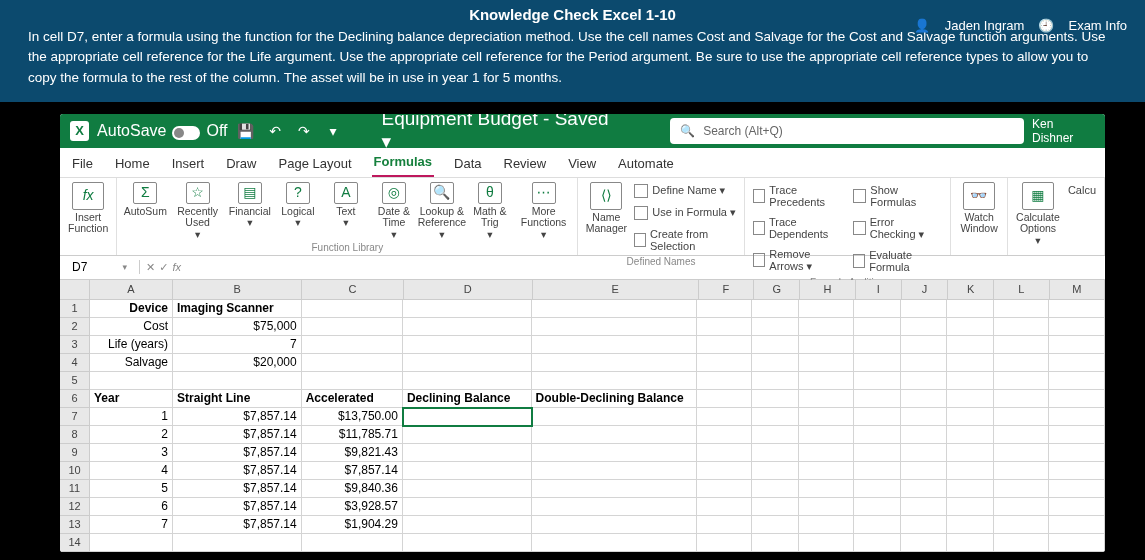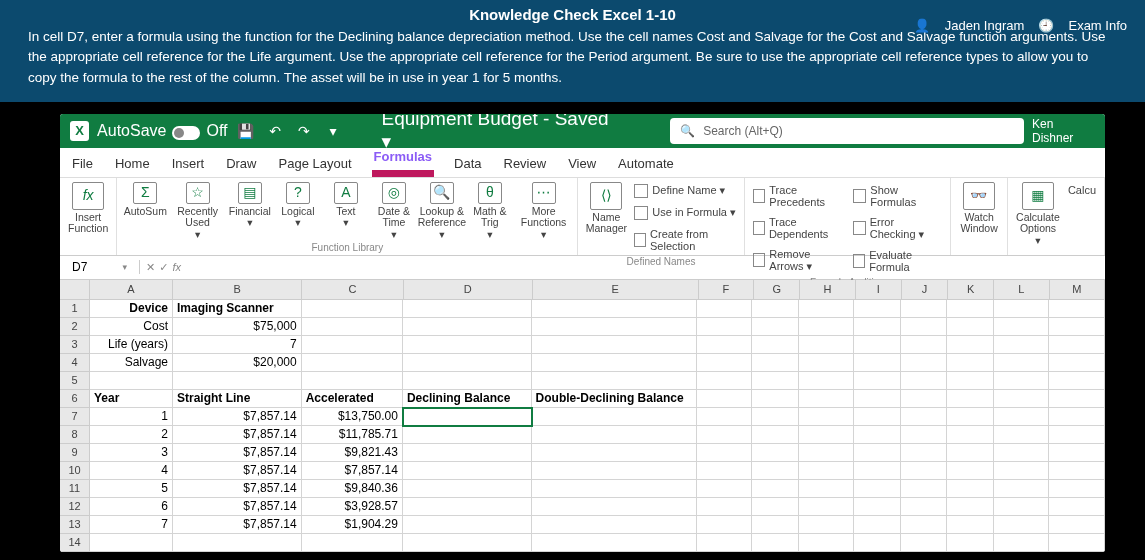--- a/index.html
+++ b/index.html
@@ -13,21 +13,21 @@
 .xl-icon{width:20px;height:20px;background:#fff;color:#107c41;display:flex;align-items:center;justify-content:center;font-weight:700;border-radius:3px;font-size:13px}
 .autosave{display:flex;align-items:flex-end;gap:6px;font-size:16px}
 .toggle{width:28px;height:14px;background:#fff;border-radius:7px;position:relative}
 .toggle::after{content:"";position:absolute;width:10px;height:10px;background:#888;border-radius:50%;top:2px;left:2px}
 .tb-ico{width:22px;height:22px;display:flex;align-items:center;justify-content:center;font-size:14px;cursor:pointer}
 .doc-name{margin-left:30px;font-size:19px}
 .searchbox{margin-left:50px;background:#fff;border-radius:4px;height:26px;width:370px;display:flex;align-items:center;padding:0 10px;color:#666;font-size:12px;gap:8px}
 .account{margin-left:auto;font-size:12px}
 .tabs{display:flex;height:30px;align-items:flex-end;padding:0 10px;gap:18px;font-size:13px;border-bottom:1px solid #ddd;color:#333}
 .tab{cursor:pointer;padding:6px 2px}
-.tab.active{border-bottom:7px solid #be185d;color:#8b5cf6;font-weight:600}
+.tab.active{border-bottom:2px solid #be185d;color:#15803d;font-weight:600}
 .ribbon{display:flex;height:78px;border-bottom:1px solid #ccc;font-size:10.5px;color:#444}
 .rgroup{border-right:1px solid #e0e0e0;padding:4px 8px 2px;display:flex;flex-direction:column;justify-content:space-between}
 .rgroup .items{display:flex;gap:8px}
 .ritem{display:flex;flex-direction:column;align-items:center;gap:2px;cursor:pointer;text-align:center;line-height:1.1;min-width:40px}
 .ritem .ric{width:24px;height:22px;border:1px solid #888;border-radius:2px;display:flex;align-items:center;justify-content:center;font-size:14px;color:#107c41}
 .ritem.big .ric{width:32px;height:28px}
 .glabel{text-align:center;font-size:10px;color:#888;padding-top:2px}
 .rflex{display:flex;flex-direction:column;gap:8px;padding:2px 0}
 .rline{display:flex;align-items:center;gap:4px;font-size:11px;cursor:pointer}
 .rline .sm-ic{width:14px;height:14px;border:1px solid #888;font-size:9px;display:flex;align-items:center;justify-content:center}

